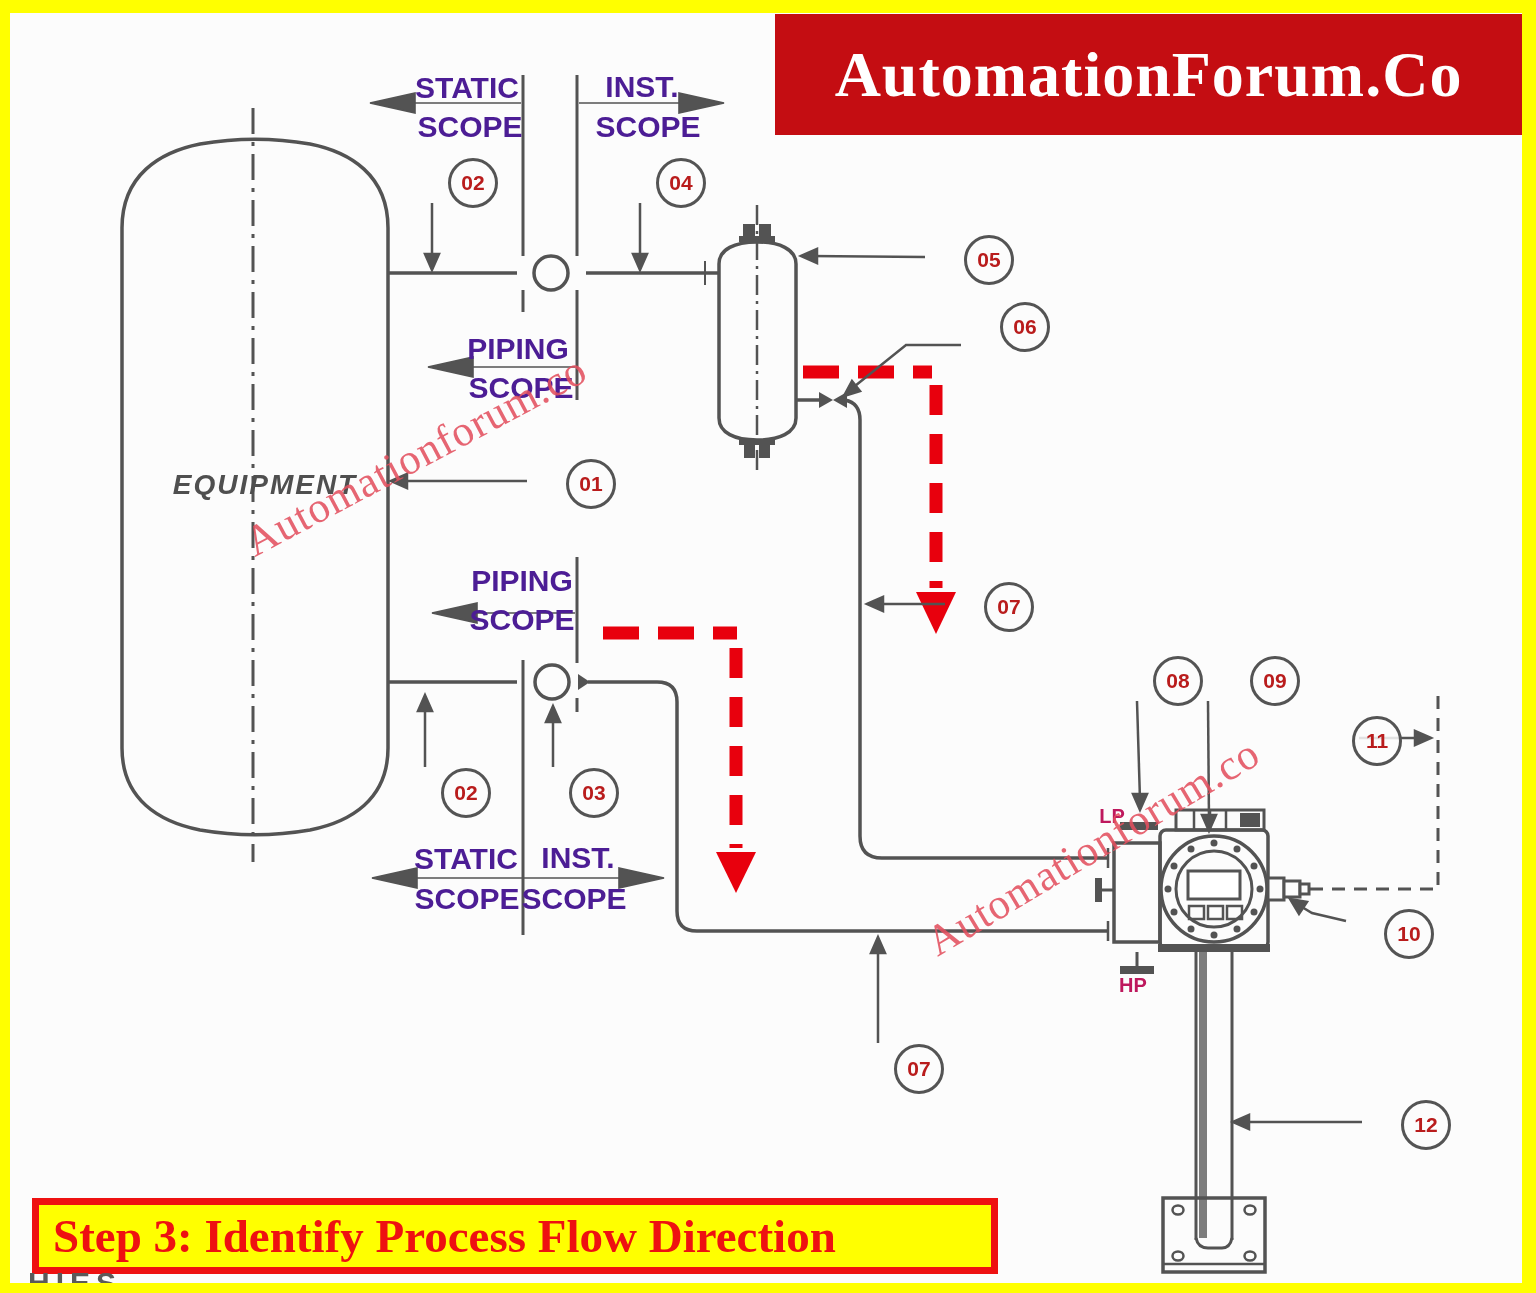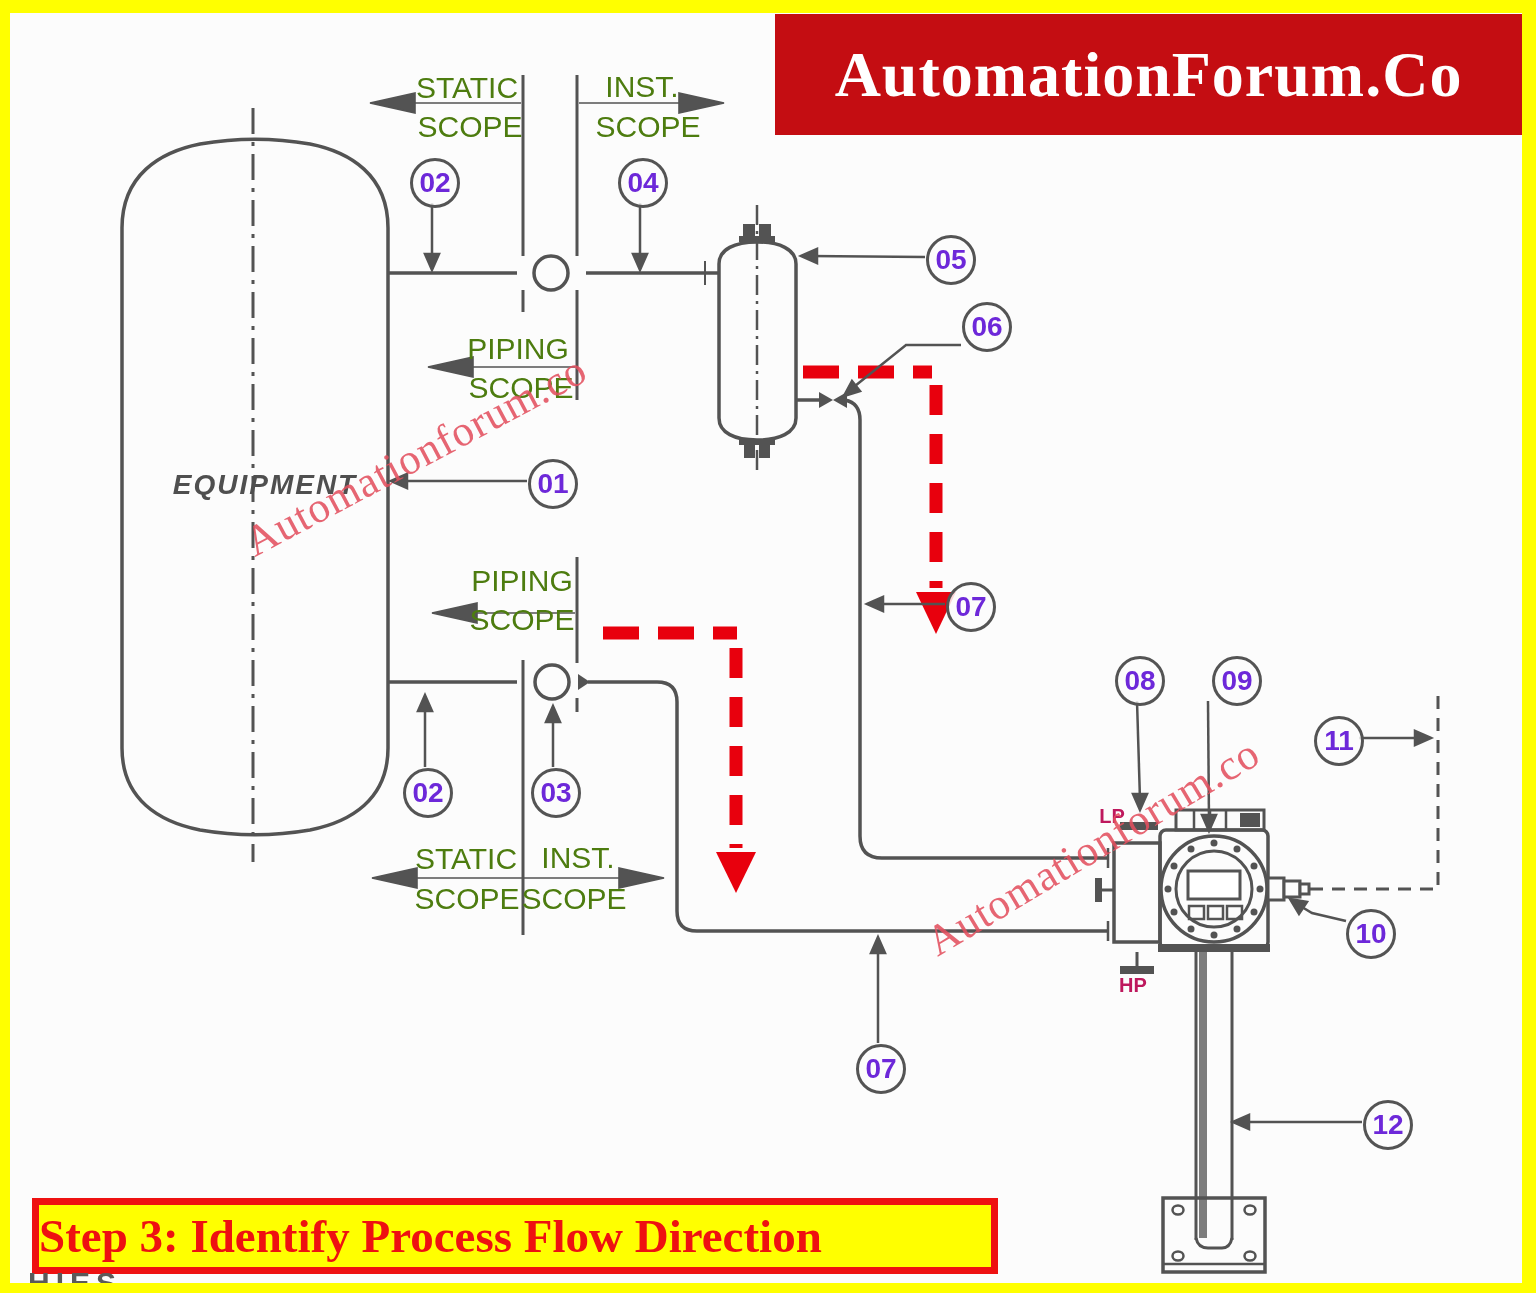--- a/index.html
+++ b/index.html
@@ -6,32 +6,32 @@
   #stage{position:relative;width:1536px;height:1293px;background:#fcfcfc;overflow:hidden;
          font-family:"Liberation Sans",sans-serif;}
   .frame{position:absolute;background:#ffff00;z-index:50;}
   #banner{position:absolute;left:775px;top:14px;width:747px;height:121px;background:#c40d12;
           display:flex;align-items:center;justify-content:center;z-index:40;}
   #banner span{color:#fff;font-family:"Liberation Serif",serif;font-weight:bold;font-size:64px;
           letter-spacing:1px;white-space:nowrap;}
   #caption{position:absolute;left:32px;top:1198px;width:952px;height:62px;background:#ffff00;
           border:7px solid #ee1111;display:flex;align-items:center;z-index:40;}
   #caption span{color:#ee1111;font-family:"Liberation Serif",serif;font-weight:bold;font-size:47px;
-          padding-left:0;white-space:nowrap;}
+          padding-left:14px;white-space:nowrap;}
   .wm{position:absolute;color:rgba(226,80,95,0.88);font-family:"Liberation Serif",serif;
       font-size:43px;letter-spacing:1px;white-space:nowrap;transform-origin:0 50%;z-index:6;}
-  .lbl{position:absolute;color:#4d7c0f;font-weight:normal;font-size:30px;white-space:nowrap;
+  .lbl{position:absolute;color:#4c1d95;font-weight:bold;font-size:30px;white-space:nowrap;
       transform:translate(-50%,-50%);z-index:5;}
   .lbl-sm{position:absolute;color:#be185d;font-weight:bold;font-size:20px;white-space:nowrap;
       transform:translate(-50%,-50%);z-index:5;}
   #equip-label{position:absolute;color:#4f4f4f;font-weight:bold;font-size:28px;letter-spacing:2px;
       transform:translate(-50%,-50%);z-index:5;white-space:nowrap;font-style:italic;}
   .callout{position:absolute;width:44px;height:44px;border:3px solid #545454;border-radius:50%;
-      background:rgba(252,252,252,0.85);color:#6d28d9;font-weight:bold;font-size:28px;
-      display:flex;align-items:center;justify-content:center;z-index:7;}
+      background:rgba(252,252,252,0.85);color:#b91c1c;font-weight:bold;font-size:21px;
+      display:flex;align-items:center;justify-content:center;z-index:7;margin-left:38px;}
   #fragment{position:absolute;left:28px;top:1266px;width:220px;height:17px;overflow:hidden;
       color:#5a5a5a;font-weight:bold;font-size:30px;letter-spacing:6px;z-index:45;}
   svg{position:absolute;left:0;top:0;z-index:4;}
 </style>
 </head>
 <body>
 
 <div id="stage">
 
   <svg width="1536" height="1293" viewBox="0 0 1536 1293">

